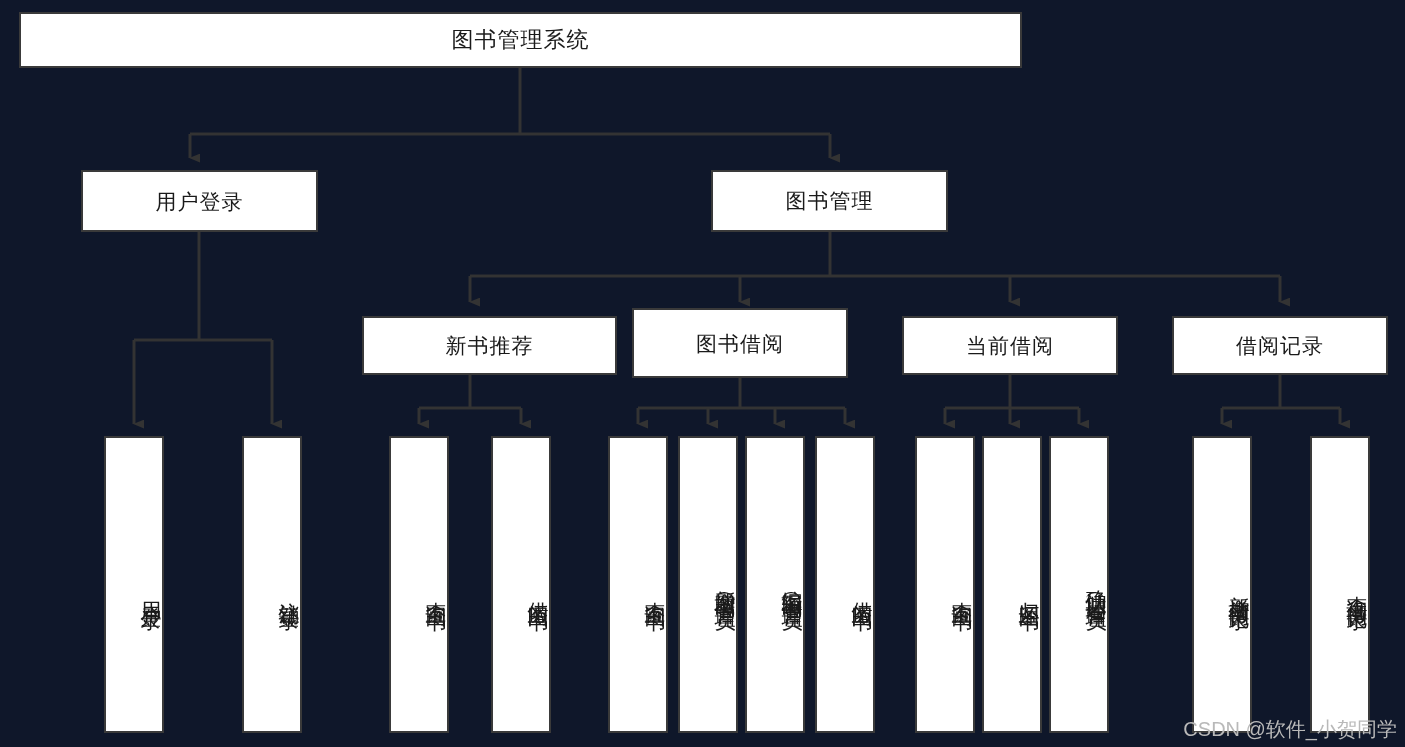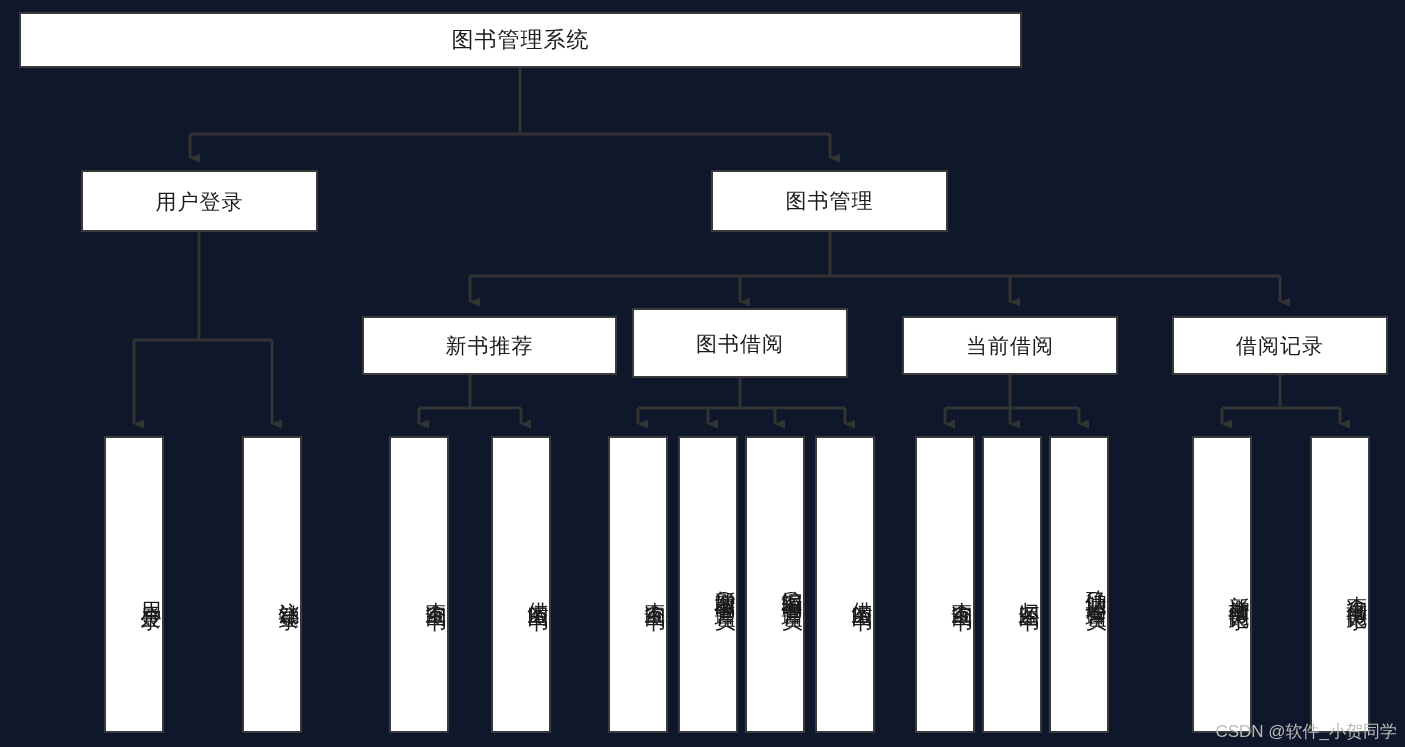--- a/index.html
+++ b/index.html
@@ -60,21 +60,21 @@
     white-space: nowrap;
   }
   .node .htext {
     line-height: 1.0;
     white-space: nowrap;
   }
   #watermark {
     position: absolute;
     right: 8px;
     bottom: 4px;
-    font-size: 17px;
+    font-size: 20px;
     color: #b9b9b9;
     z-index: 5;
     white-space: nowrap;
     font-family: "Liberation Sans", "DejaVu Sans", sans-serif;
   }
 </style>
 </head>
 <body>
 
 <div id="canvas">

